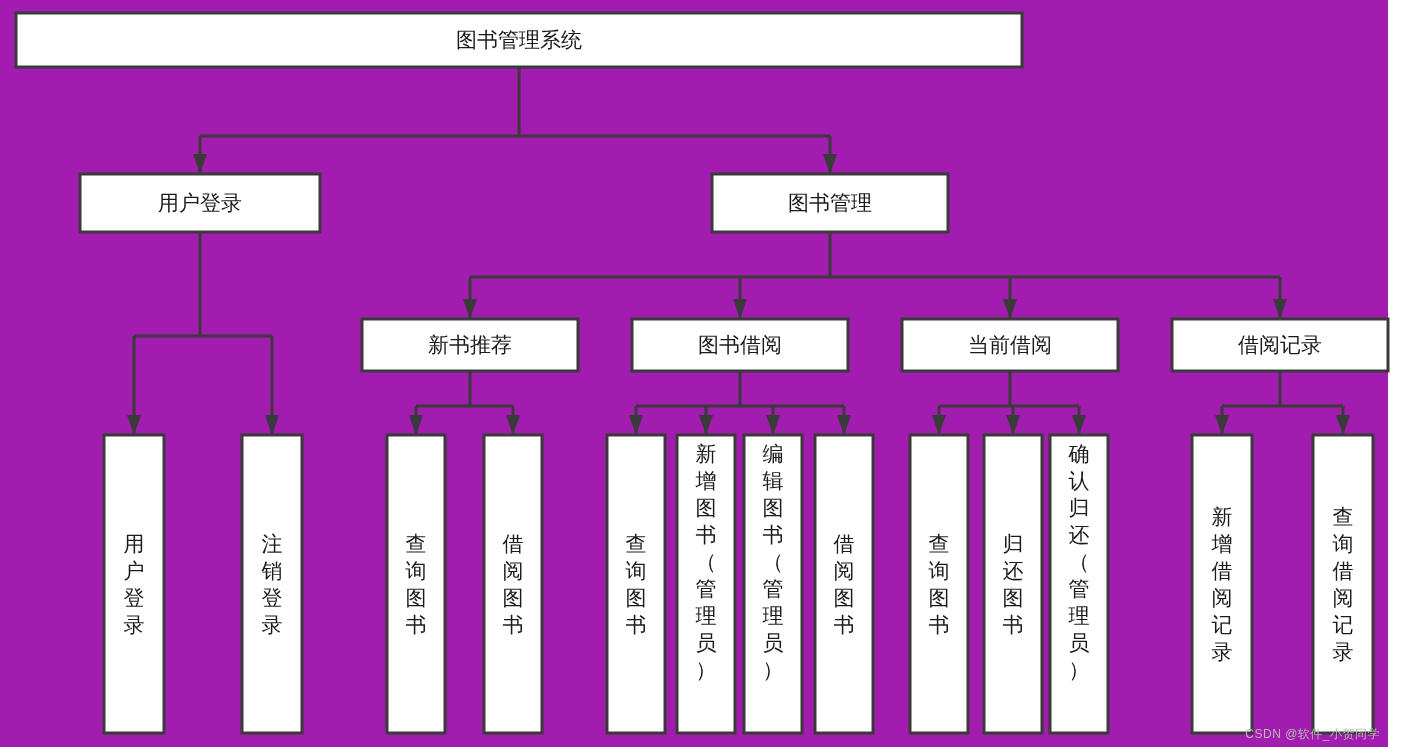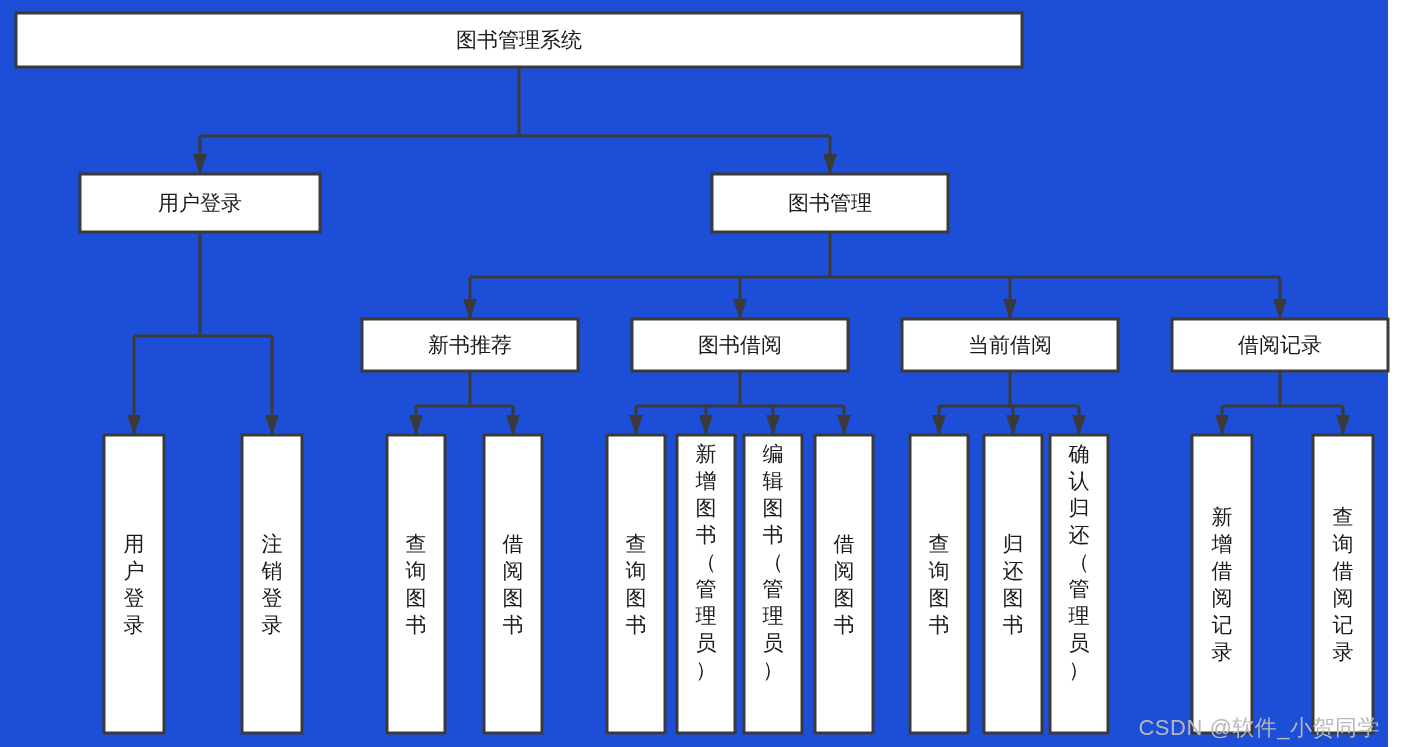--- a/index.html
+++ b/index.html
@@ -10,21 +10,21 @@
   body {
     width: 1405px;
     height: 747px;
     font-family: "Liberation Sans", "DejaVu Sans", sans-serif;
     overflow: hidden;
   }
   #diagram-root {
     position: relative;
     width: 1388px;
     height: 747px;
-    background: #1d4ed8;
+    background: #a21caf;
   }
   svg#tree-svg {
     position: absolute;
     left: 0;
     top: 0;
     width: 1405px;
     height: 747px;
     display: block;
   }
   .node-box {
@@ -52,21 +52,21 @@
     font-family: "Liberation Sans", "DejaVu Sans", sans-serif;
     font-size: 21px;
     fill: #1a1a1a;
     text-anchor: middle;
   }
   .watermark {
     position: absolute;
     right: 8px;
     bottom: 4px;
     font-family: "Liberation Sans", "DejaVu Sans", sans-serif;
-    font-size: 22px;
+    font-size: 12px;
     color: #b8b8b8;
     white-space: nowrap;
     letter-spacing: 0.5px;
   }
 </style>
 </head>
 <body>
 
 <div id="diagram-root">
 

